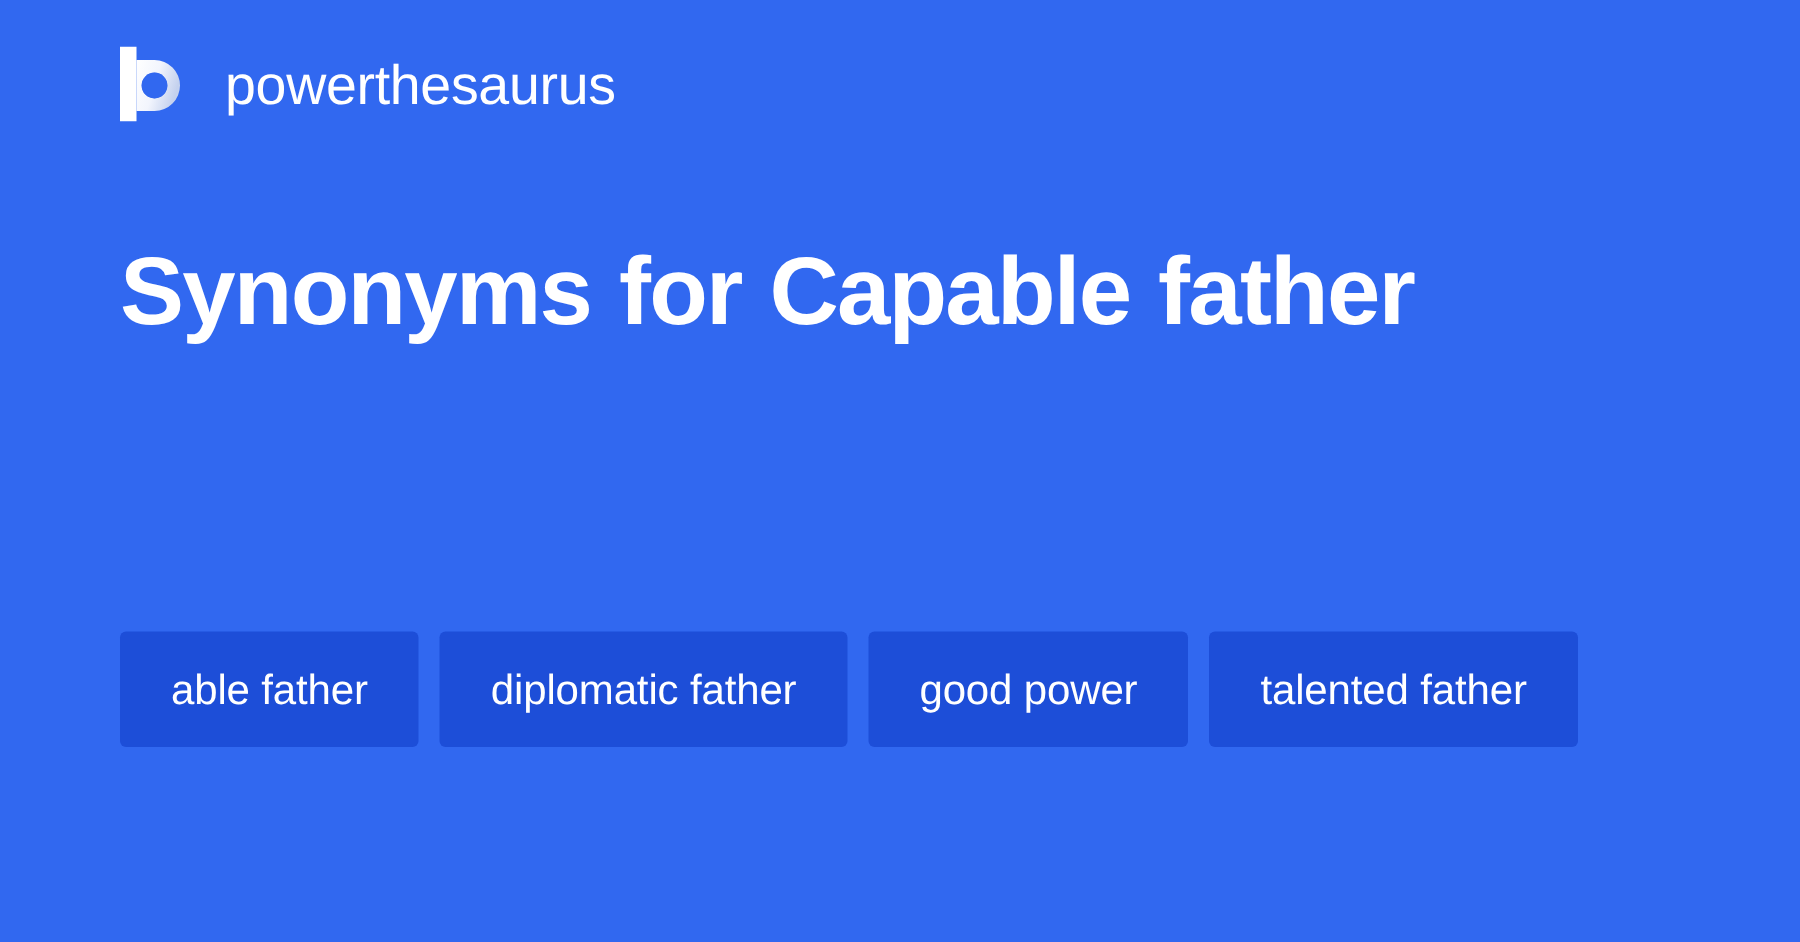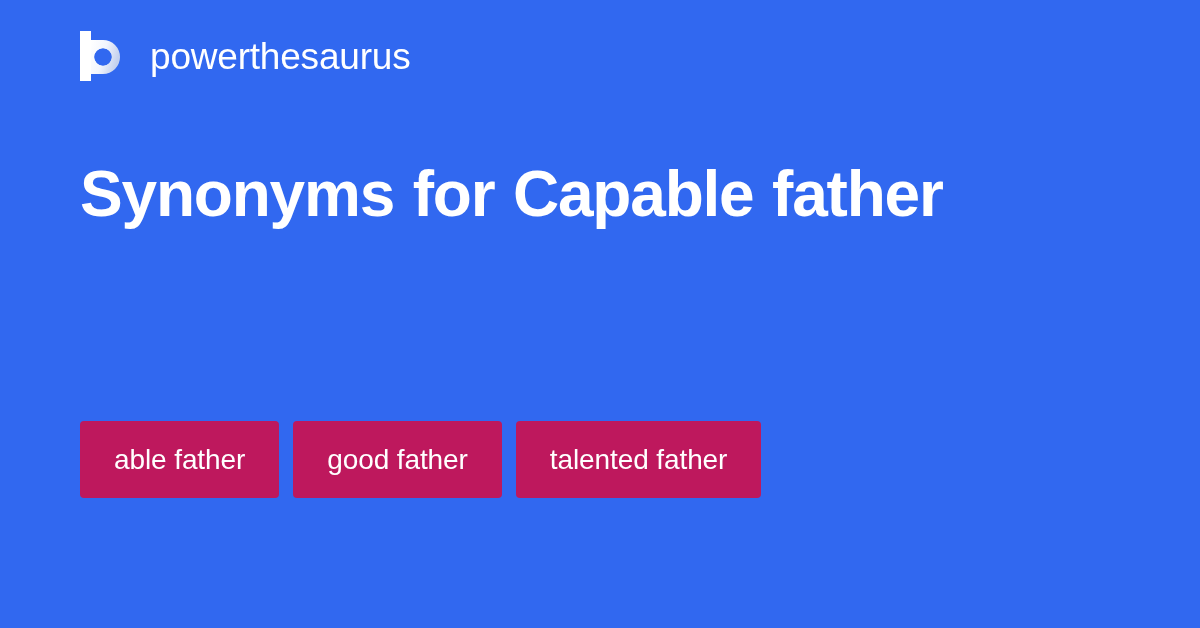--- a/index.html
+++ b/index.html
@@ -81,21 +81,21 @@
     gap: 14px 14px;
     align-content: flex-start;
   }
   .chip {
     height: 77px;
     box-sizing: border-box;
     padding: 0 34px;
     display: flex;
     align-items: center;
     justify-content: center;
-    background: #be185d;
+    background: #1d4ed8;
     border-radius: 4px;
     color: #ffffff;
     font-size: 28px;
     font-weight: 400;
     line-height: 1;
     letter-spacing: -0.1px;
     white-space: nowrap;
   }
 </style>
 </head>
@@ -121,17 +121,18 @@
     <div class="brand-text">
       <span class="brand-word-power">power</span>
       <span class="brand-word-thesaurus">thesaurus</span>
     </div>
   </div>
 
   <h1 class="headline">Synonyms for Capable father</h1>
 
   <div class="chips">
     <div class="chip">able father</div>
-    <div class="chip">good father</div>
+    <div class="chip">diplomatic father</div>
+    <div class="chip">good power</div>
     <div class="chip">talented father</div>
   </div>
 
 </div>
 
 </body></html>

